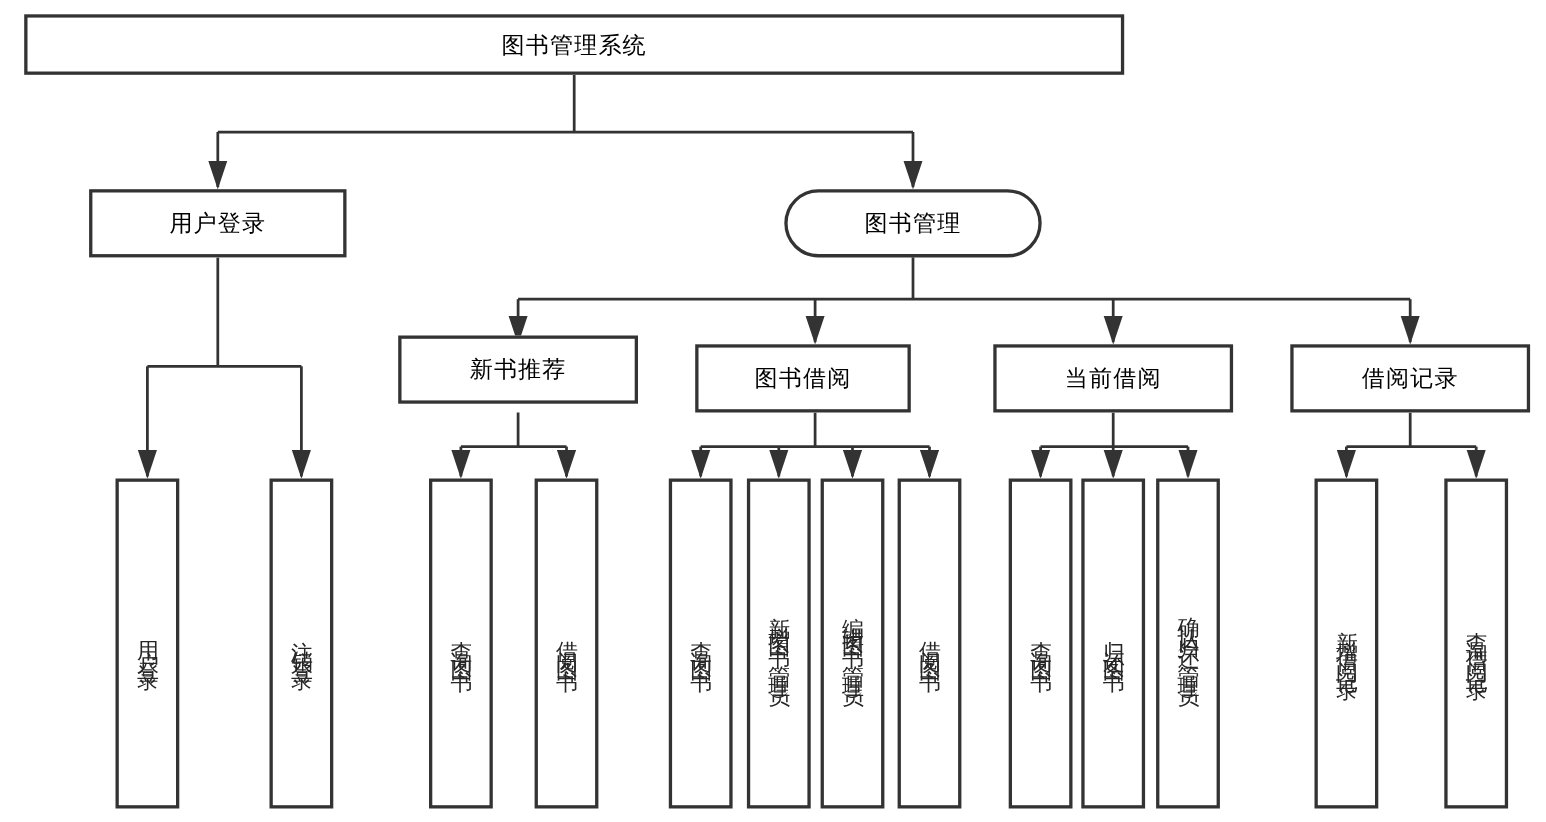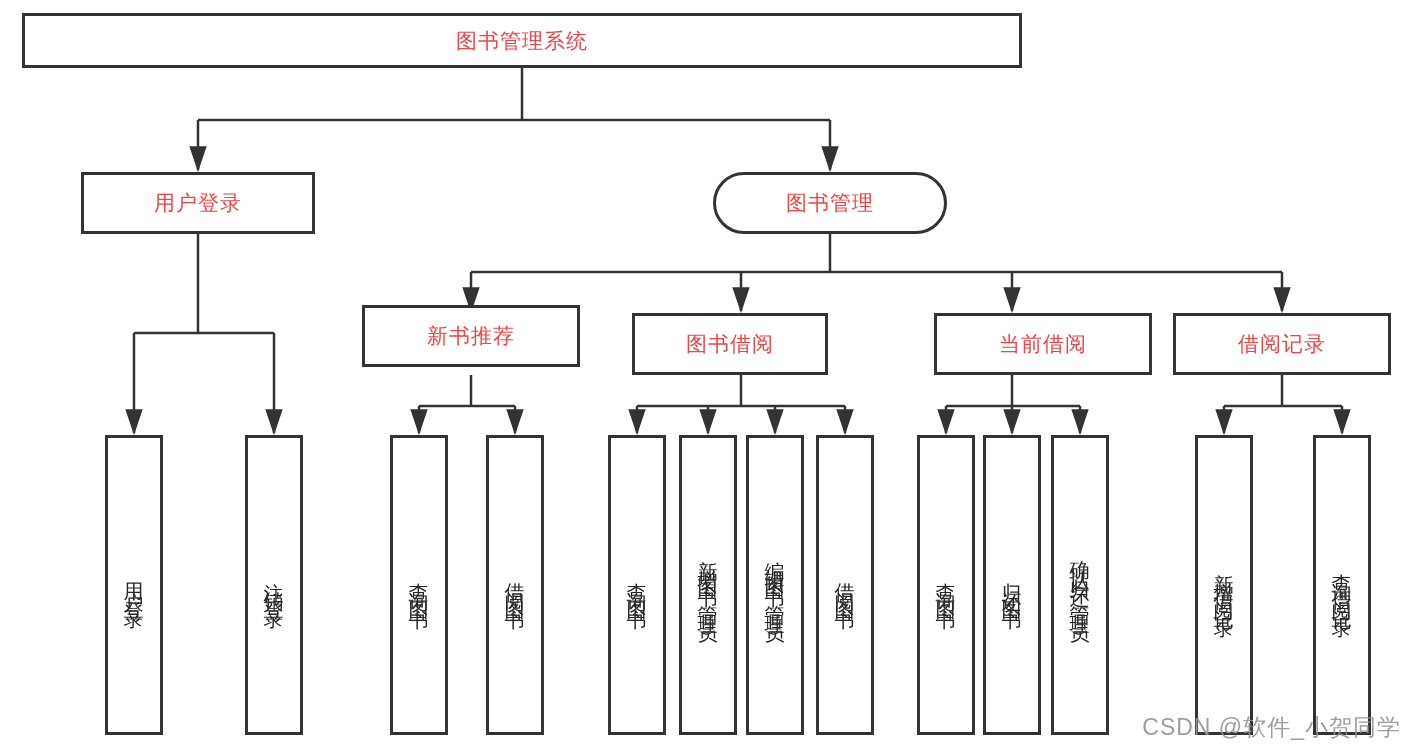--- a/index.html
+++ b/index.html
@@ -20,21 +20,21 @@
     position: absolute;
     box-sizing: border-box;
     border: 3px solid #333333;
     background: #ffffff;
     display: flex;
     align-items: center;
     justify-content: center;
   }
   .hlabel {
     font-size: 21px;
-    color: #ef4444;
+    color: #000000;
     letter-spacing: 1px;
     white-space: nowrap;
   }
   .vbox {
     position: absolute;
     top: 435px;
     width: 58px;
     height: 300px;
     box-sizing: border-box;
     border: 3px solid #333333;
@@ -128,21 +128,21 @@
   <div class="hbox" style="left:713px; top:172px; width:234px; height:62px;border-radius:31px;">
     <span class="hlabel">图书管理</span>
   </div>
 
   <div class="hbox" style="left:362px; top:305px; width:218px; height:62px;">
     <span class="hlabel">新书推荐</span>
   </div>
   <div class="hbox" style="left:632px; top:313px; width:196px; height:62px;">
     <span class="hlabel">图书借阅</span>
   </div>
-  <div class="hbox" style="left:903px; top:313px; width:218px; height:62px;margin-left:31px;">
+  <div class="hbox" style="left:903px; top:313px; width:218px; height:62px;">
     <span class="hlabel">当前借阅</span>
   </div>
   <div class="hbox" style="left:1173px; top:313px; width:218px; height:62px;">
     <span class="hlabel">借阅记录</span>
   </div>
 
   <div class="vbox" style="left:105px;">
     <span class="vlabel">用户登录</span>
   </div>
   <div class="vbox" style="left:245px;">
@@ -179,15 +179,14 @@
     <span class="vlabel">确认归还（管理员）</span>
   </div>
 
   <div class="vbox" style="left:1195px;">
     <span class="vlabel">新增借阅记录</span>
   </div>
   <div class="vbox" style="left:1313px;">
     <span class="vlabel">查询借阅记录</span>
   </div>
 
-  <div class="watermark">CSDN @软件_小贺同学</div>
 
 </div>
 
 </body></html>

